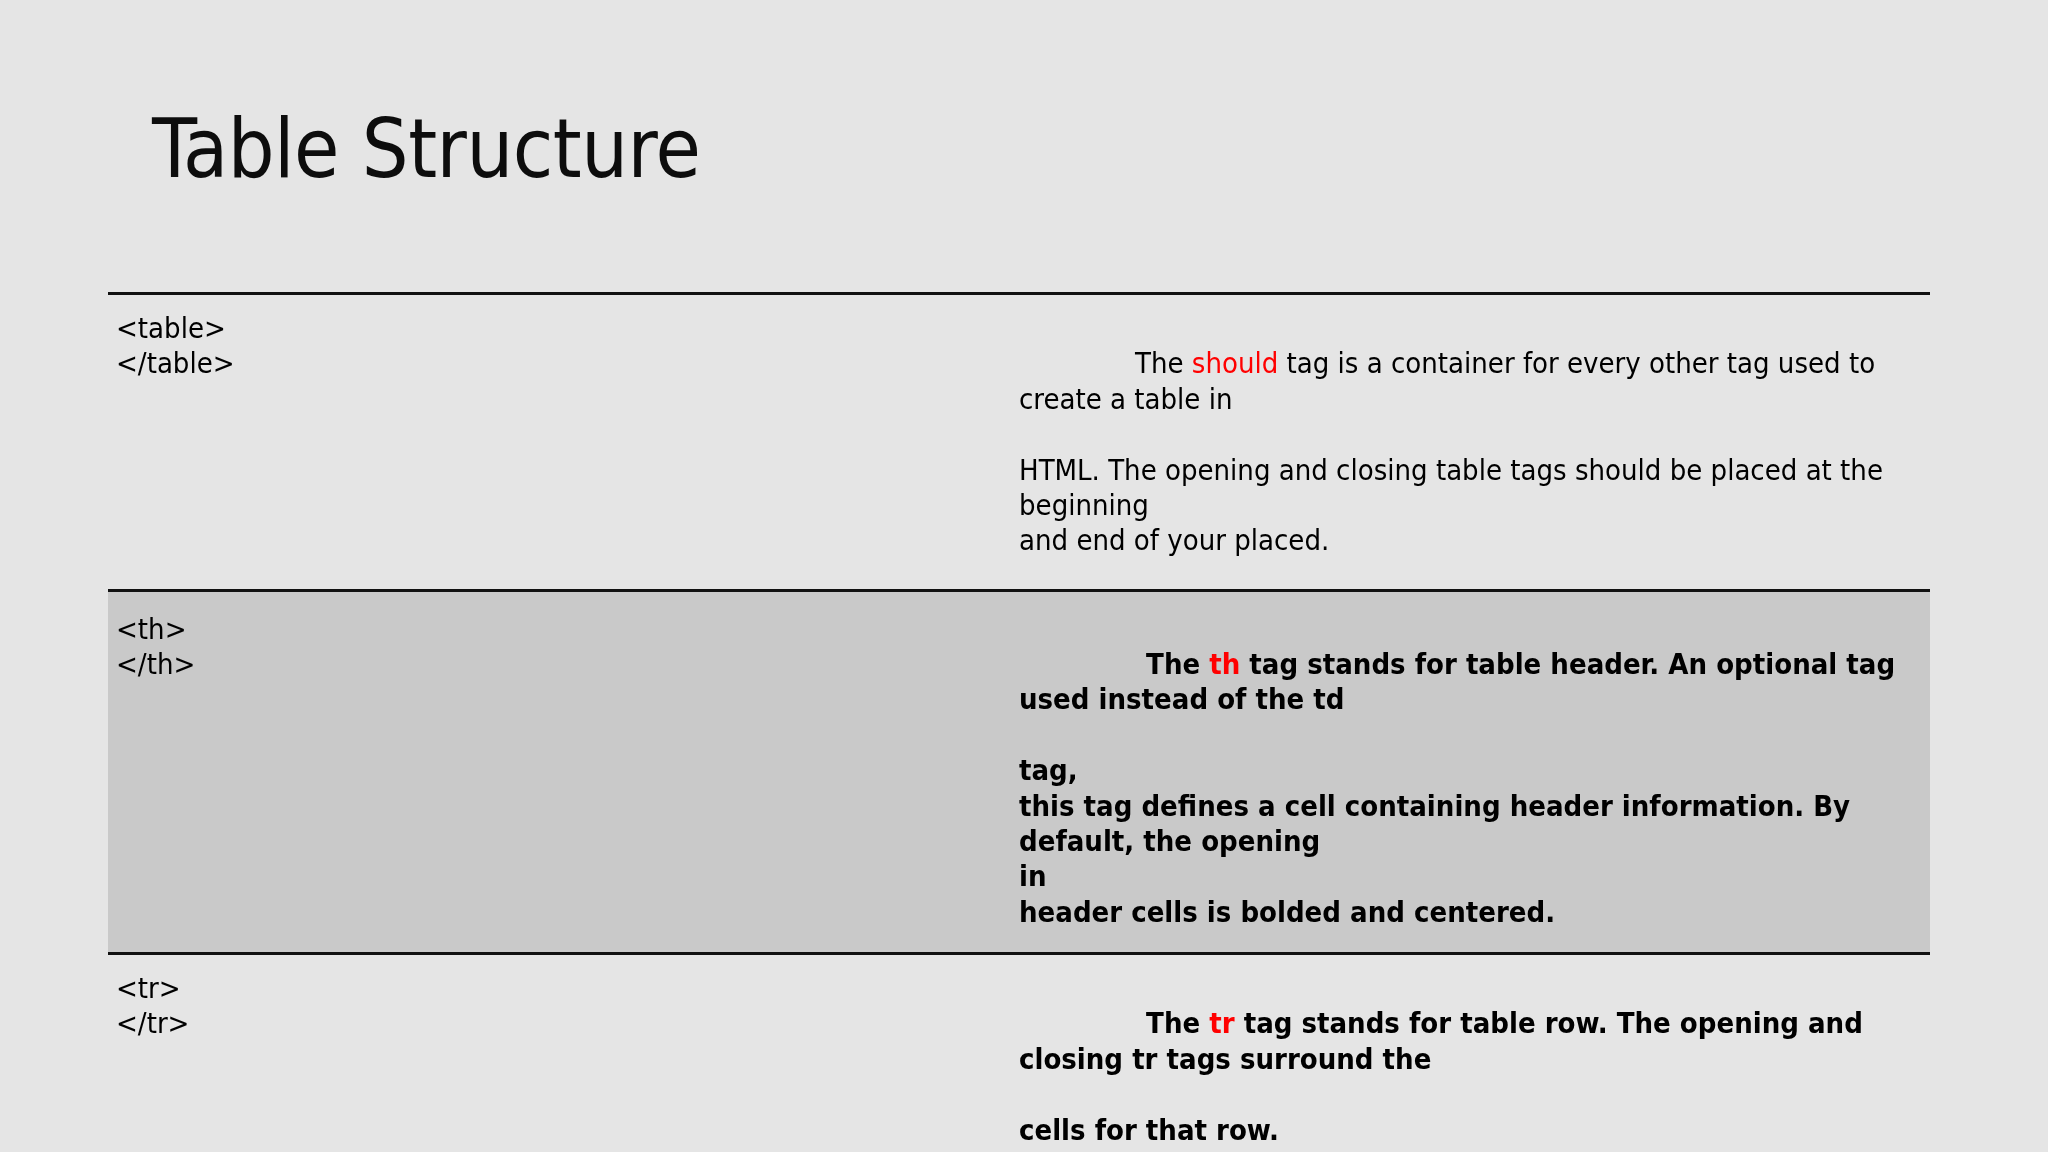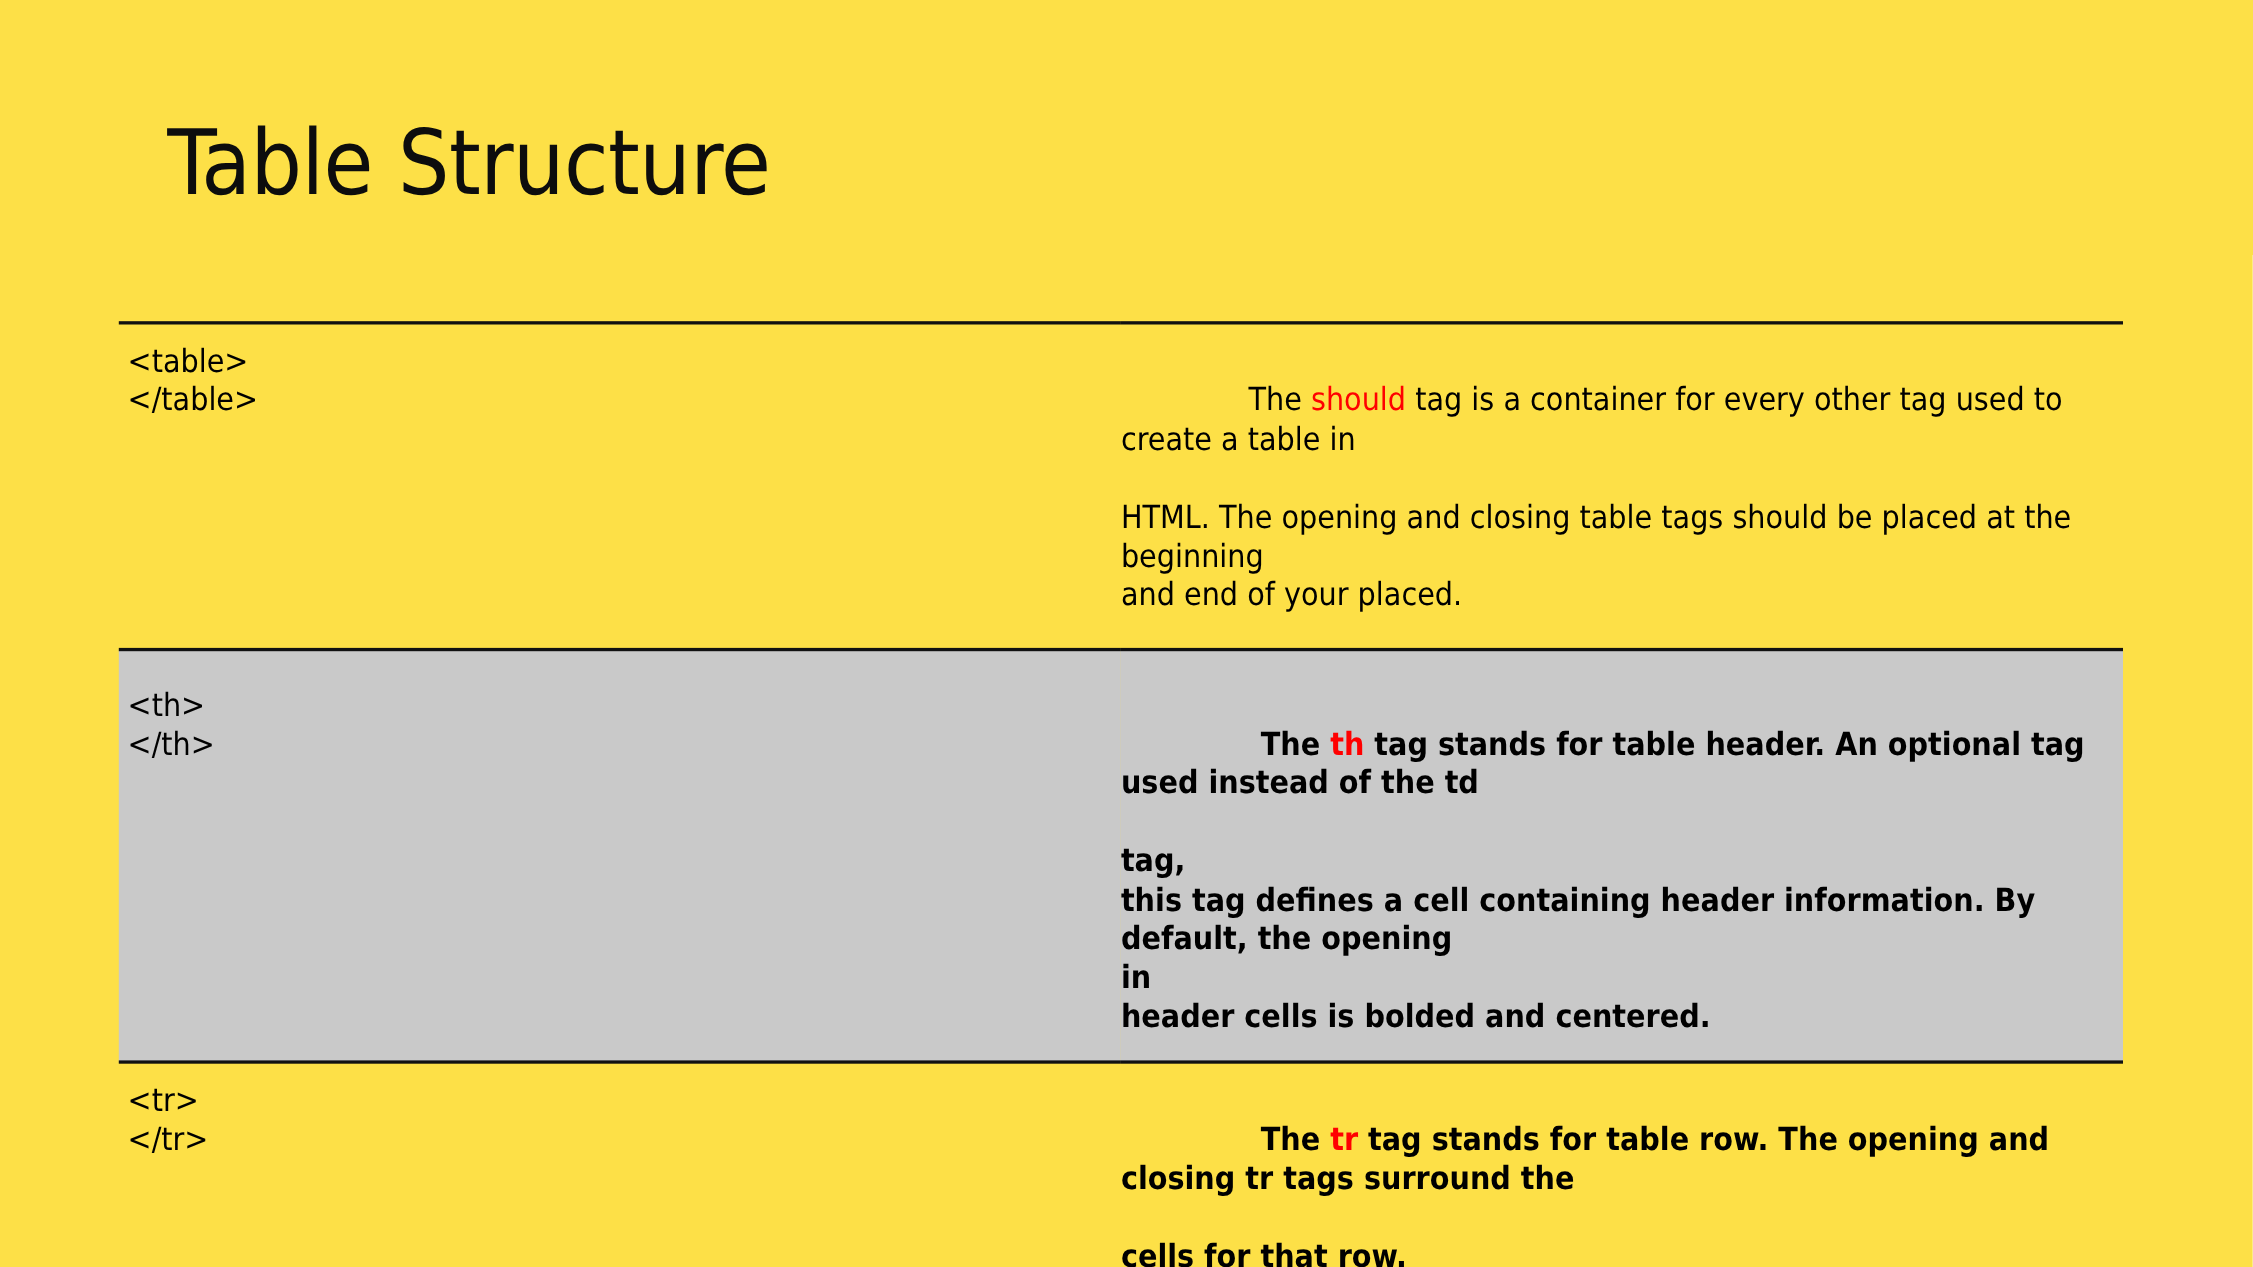--- a/index.html
+++ b/index.html
@@ -10,21 +10,21 @@
   body {
     width: 2048px;
     height: 1152px;
     font-family: "Liberation Sans", sans-serif;
     overflow: hidden;
     position: relative;
   }
   .slide {
     position: absolute;
     inset: 0;
-    background: #fde047;
+    background: #e5e5e5;
   }
   .slide-title {
     position: absolute;
     left: 152px;
     top: 108px;
     font-family: "DejaVu Sans Condensed", "Liberation Sans Narrow", "Liberation Sans", sans-serif;
     font-size: 82px;
     line-height: 1.0;
     font-weight: 400;
     color: #0d0d0d;
@@ -71,21 +71,21 @@
     font-weight: normal;
   }
   .tagname {
     color: #ff0000;
   }
   .line {
     display: block;
     white-space: pre-wrap;
   }
   .r1 .cell-inner { padding-top: 16px; padding-bottom: 30px; }
-  .r2 .cell-inner { padding-top: 32px; padding-bottom: 22px; }
+  .r2 .cell-inner { padding-top: 20px; padding-bottom: 22px; }
   .r3 .cell-inner { padding-top: 16px; padding-bottom: 52px; }
 </style>
 </head>
 <body>
 
 <div class="slide">
 
   <div class="slide-title">Table Structure</div>
 
   <table class="tag-table">

